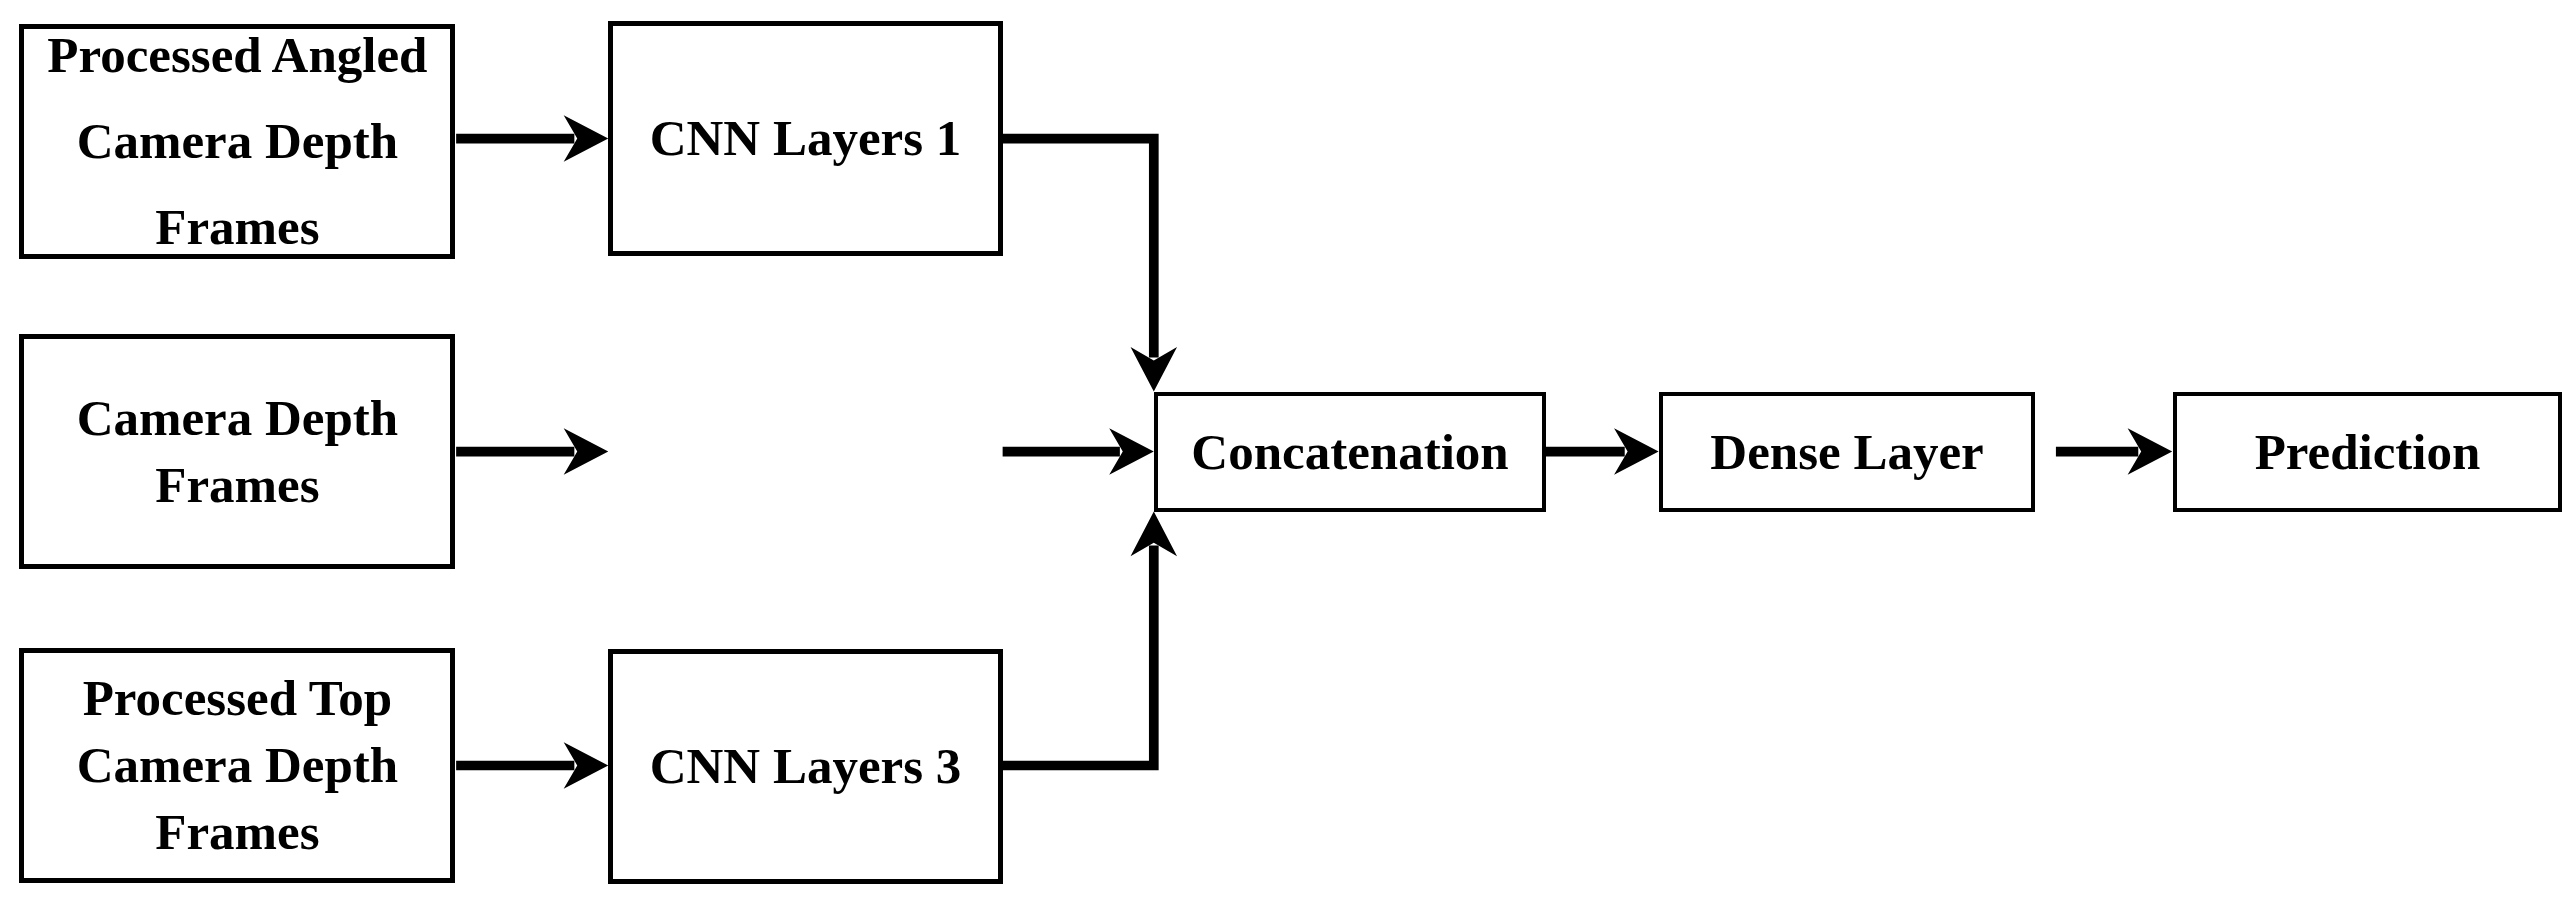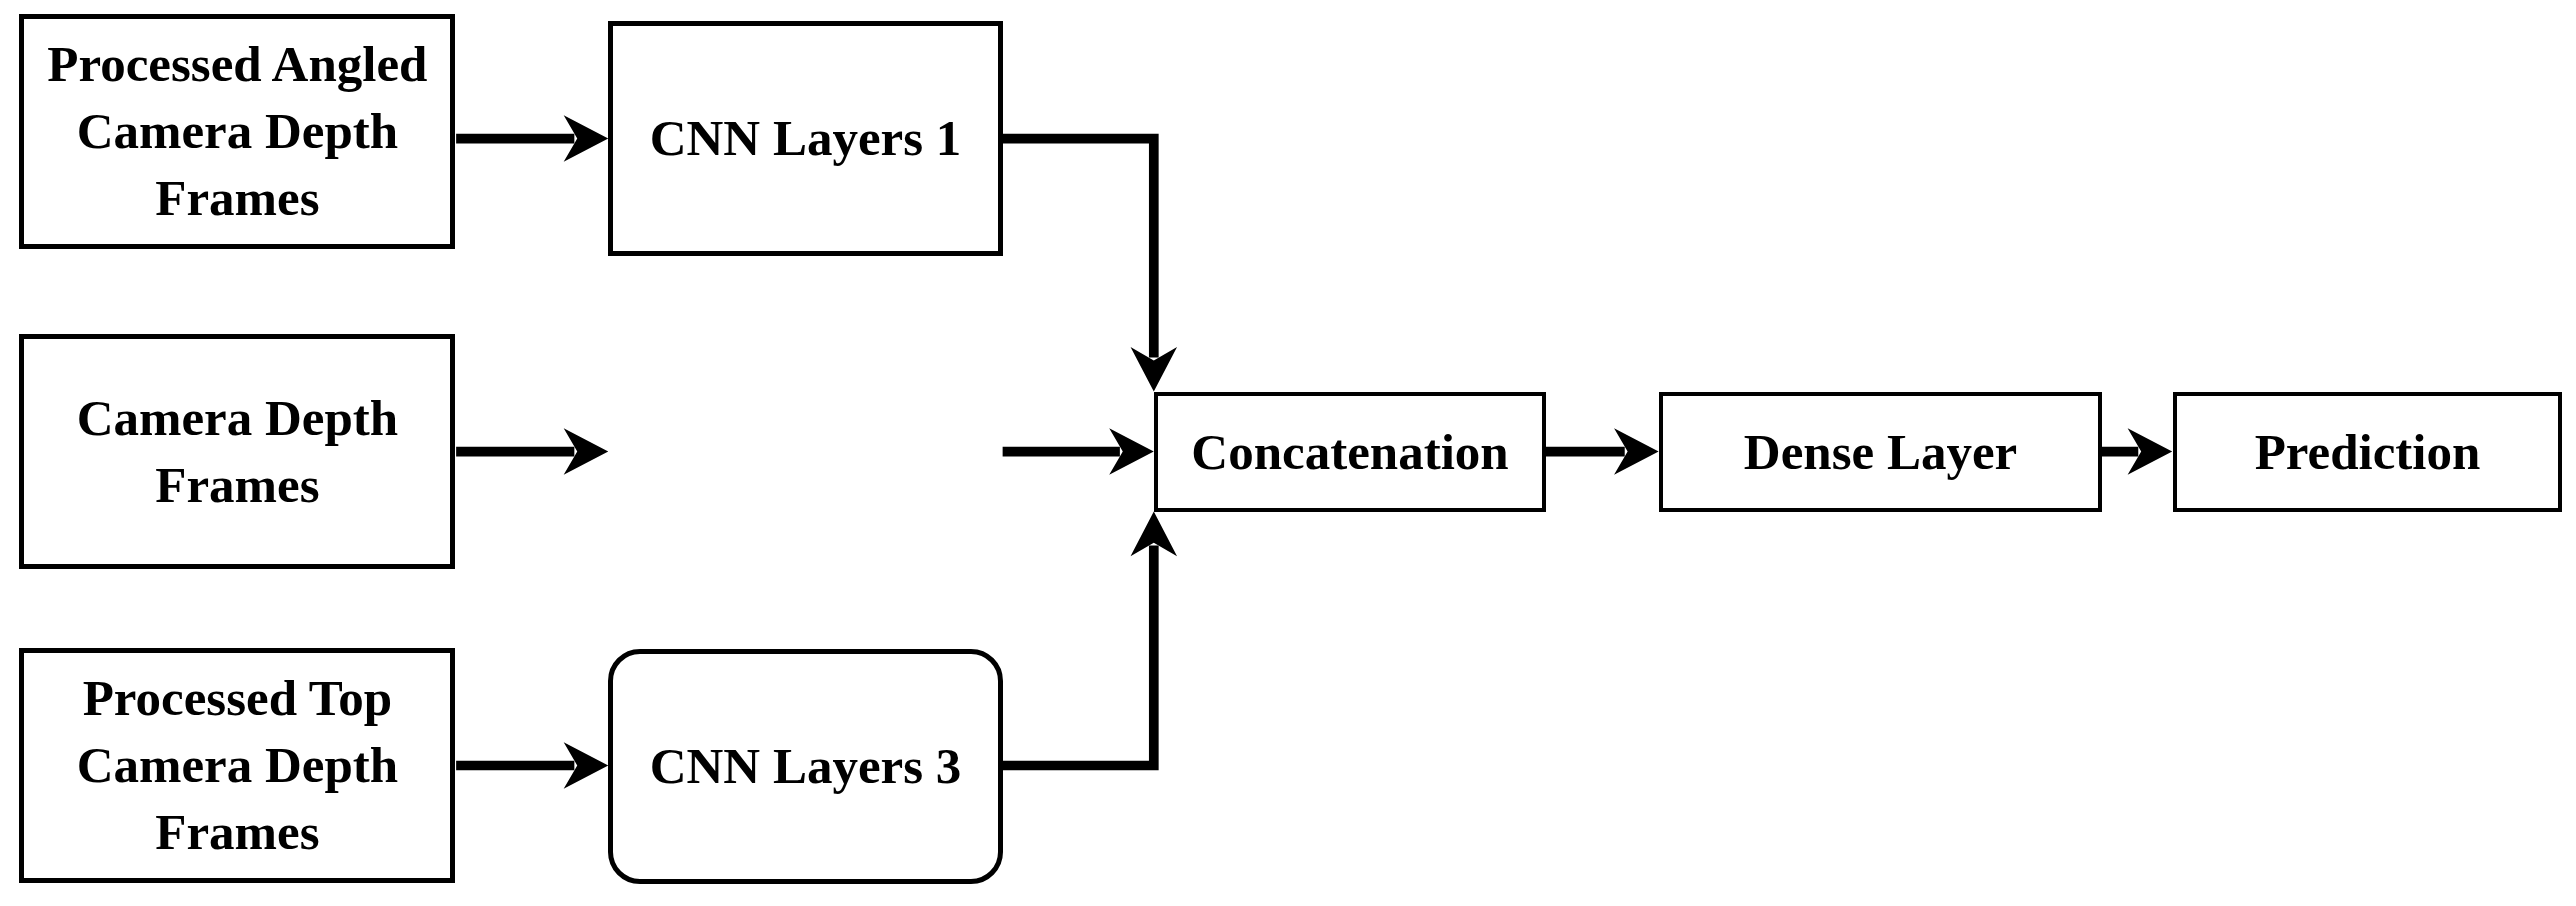--- a/index.html
+++ b/index.html
@@ -36,32 +36,32 @@
     font-weight: 700;
     font-size: 51px;
     line-height: 67px;
   }
   .node.small {
     border-width: 4.8px;
     line-height: 58px;
   }
   
   .input-box { left: 19.4px; width: 436px; height: 235px; }
-  #input-angled { top: 14px; }
+  #input-angled { top: 24px; gap: 19px; }
   #input-rear   { top: 334px; }
   #input-top    { top: 648px; }
   
   .cnn-box { left: 608px; width: 395px; height: 235px; }
   #cnn1 { top: 21.3px; }
   #cnn2 { top: 334px; }
-  #cnn3 { top: 649px; border-radius: 32px; }
+  #cnn3 { top: 649px; }
   
   .small { top: 392px; height: 120px; }
   #concatenation { left: 1154px; width: 392px; }
-  #dense-layer   { left: 1659px; width: 443px; }
+  #dense-layer   { left: 1659px; width: 376px; }
   #prediction    { left: 2173px; width: 389px; }
   .edge-line {
     fill: none;
     stroke: #000000;
     stroke-width: 10;
     stroke-linejoin: miter;
   }
   .edge-head {
     fill: #000000;
     stroke: none;

